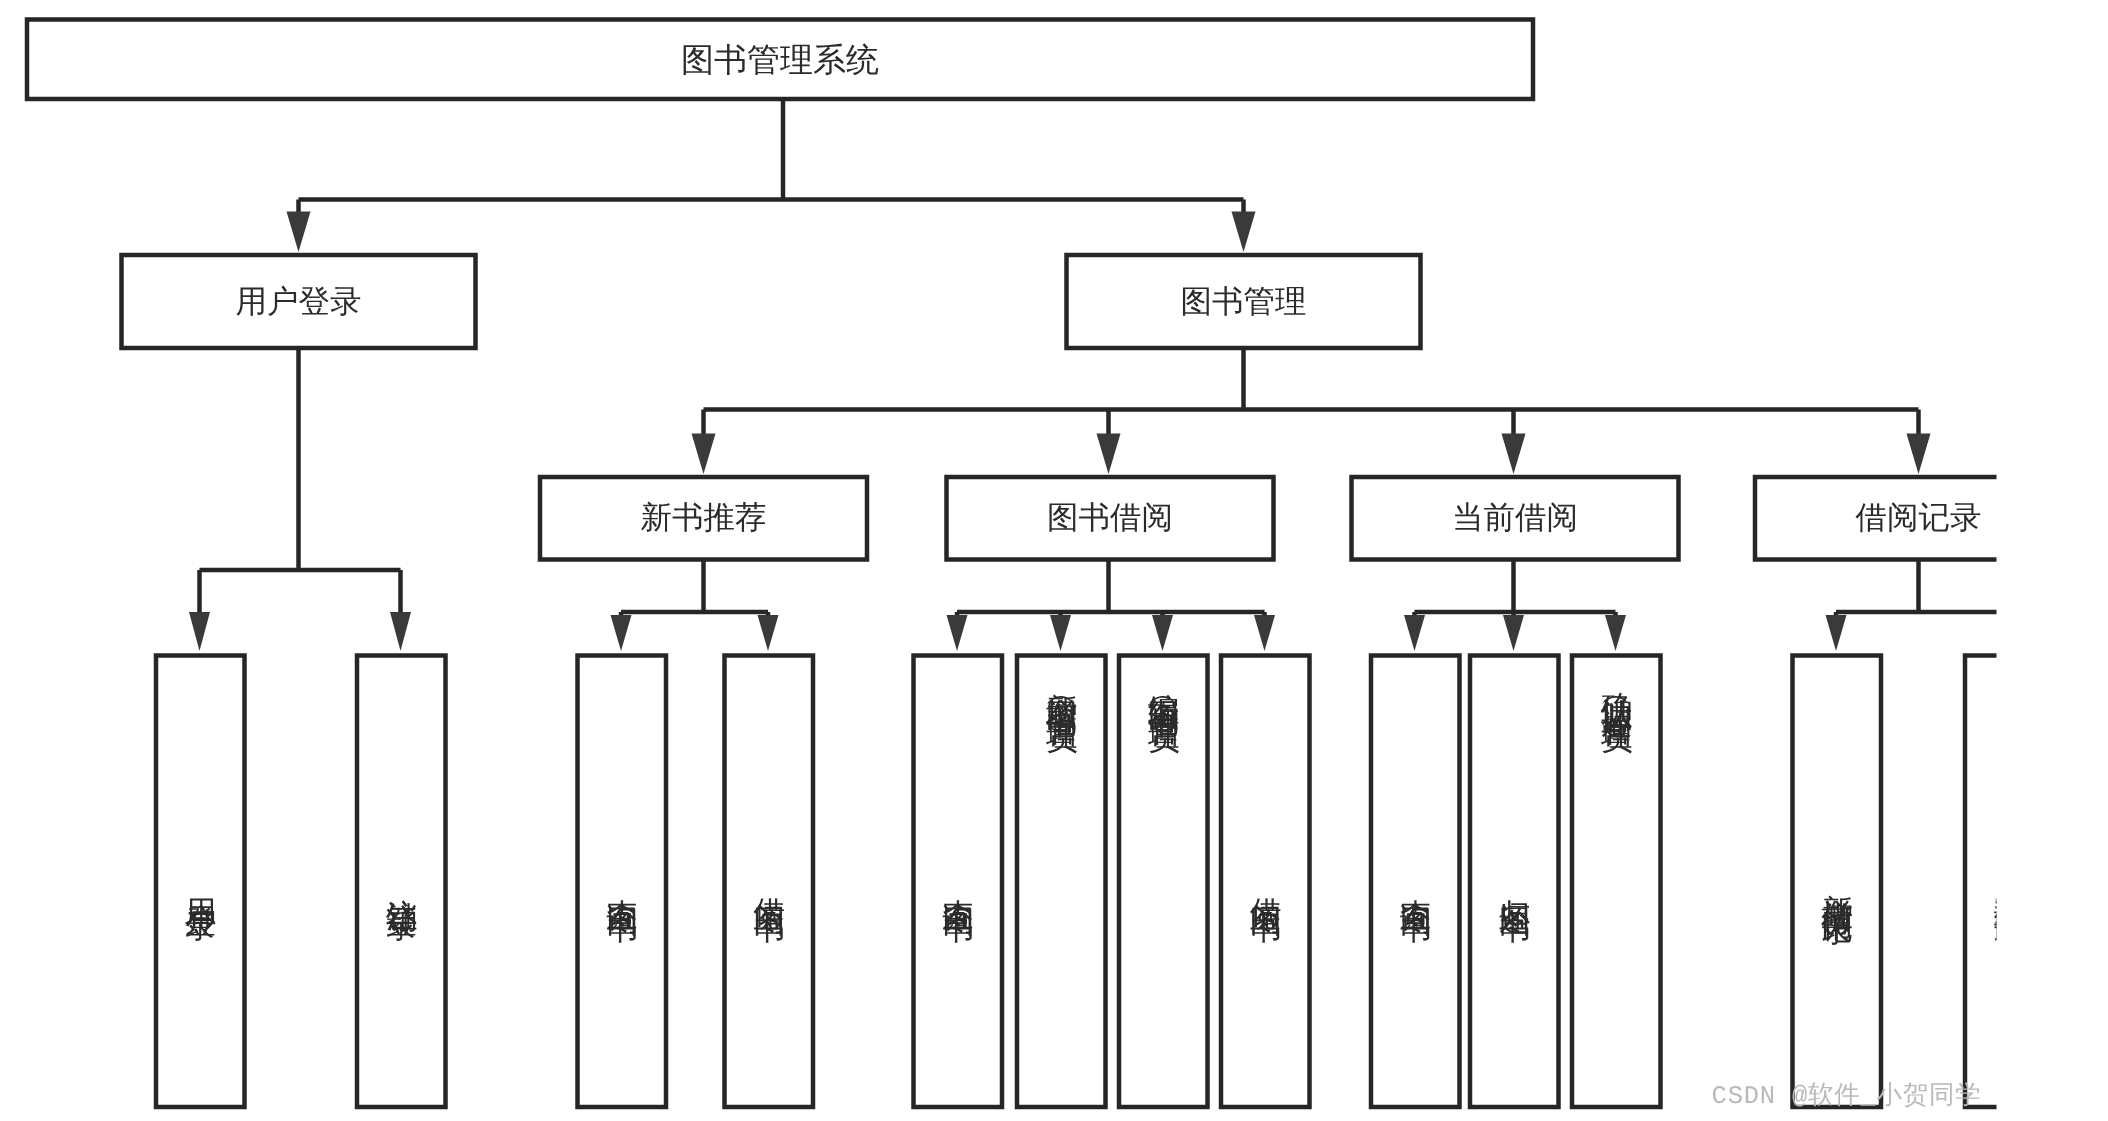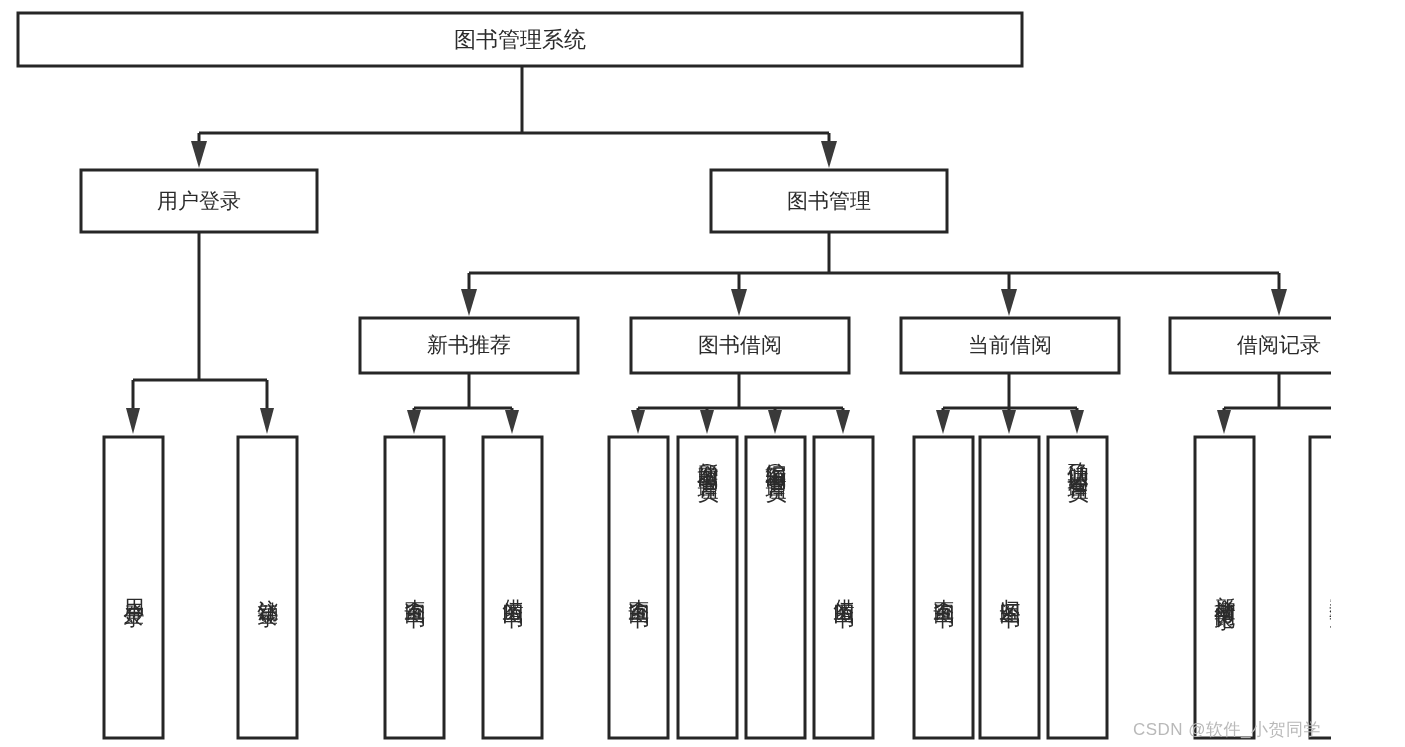--- a/index.html
+++ b/index.html
@@ -64,21 +64,21 @@
     font-size: 21px;
     line-height: 1.18;
     letter-spacing: 3px;
     color: #2b2b2b;
     white-space: nowrap;
   }
   .watermark {
     position: absolute;
     right: 10px;
     bottom: 6px;
-    font-family: Liberation Sans, sans-serif;
+    font-family: Liberation Mono, monospace;
     font-size: 17px;
     color: #b9b9b9;
     letter-spacing: 0.5px;
     white-space: nowrap;
   }
 </style>
 </head>
 <body>
 
 <div id="diagram-root">

